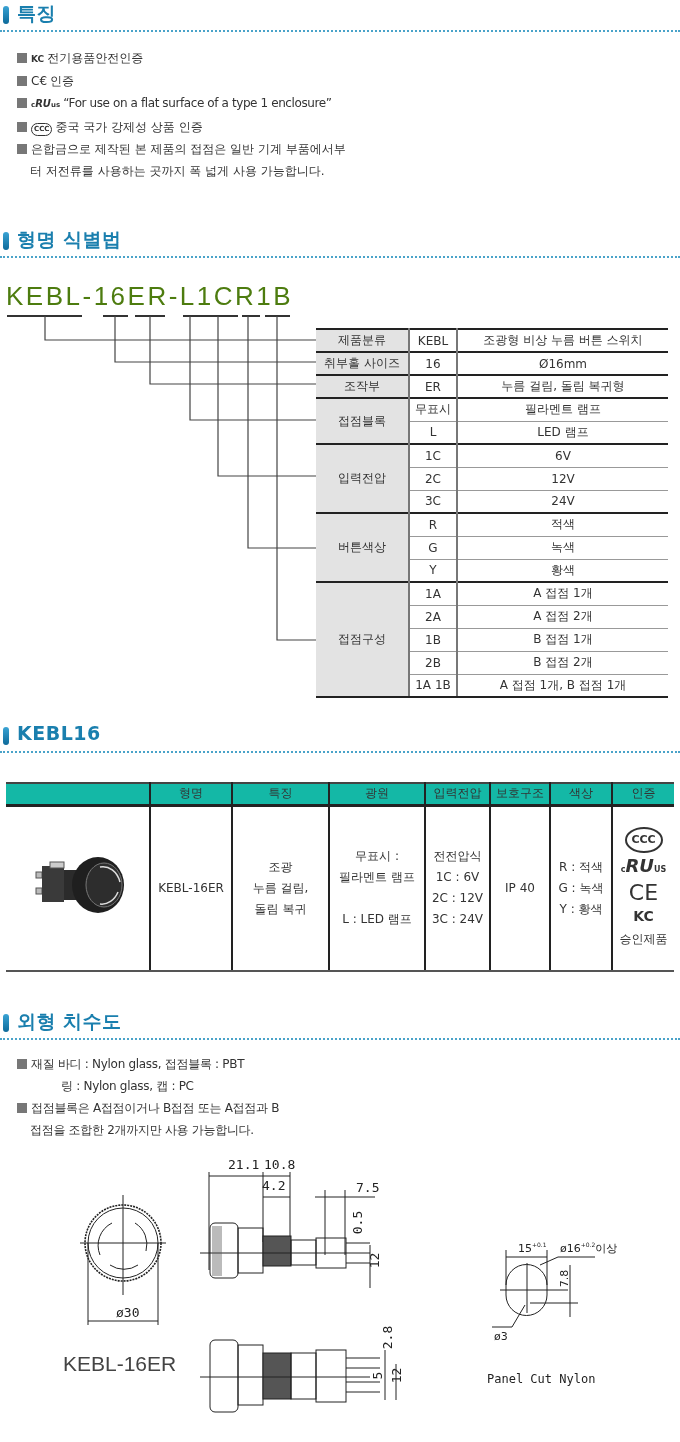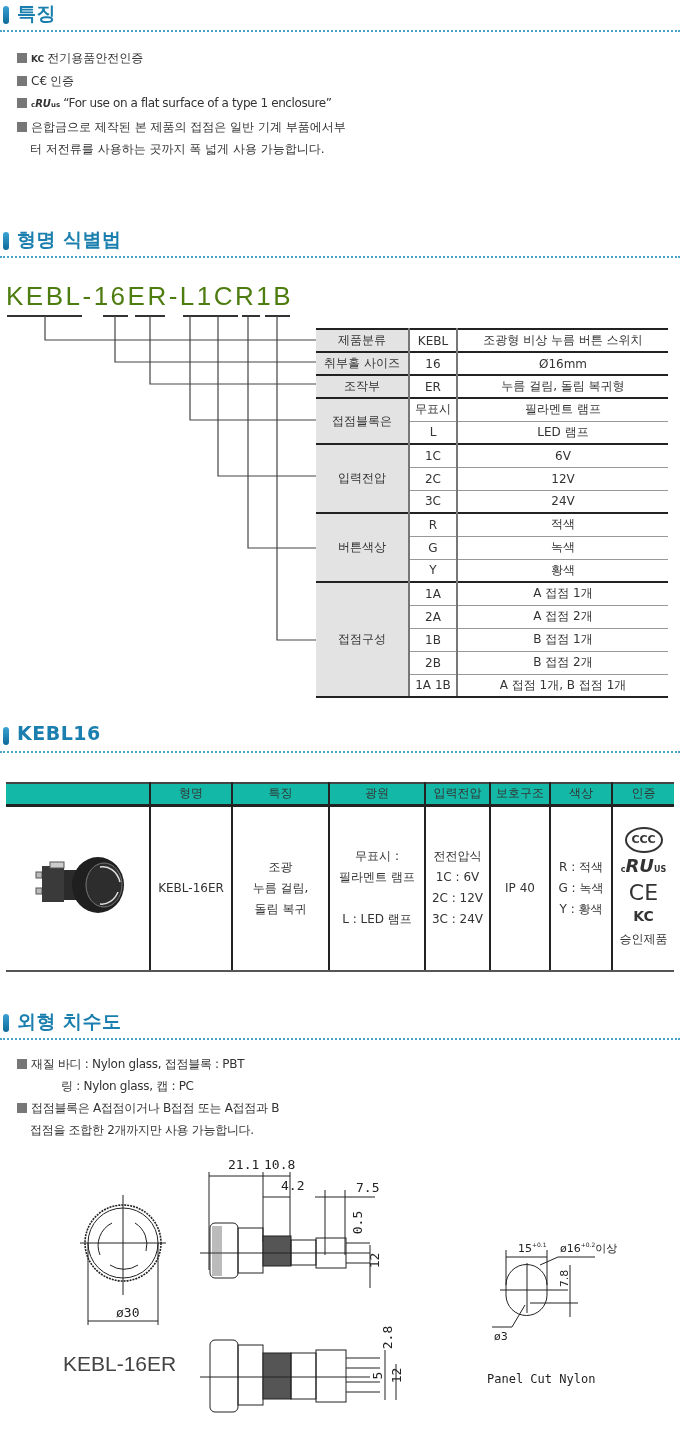--- a/index.html
+++ b/index.html
@@ -36,20 +36,21 @@
 <div class="sec-head" style="top:0">
   <span class="bar"></span>
   <span class="title">특징</span>
   <span class="dots"></span>
 </div>
 
 <div class="abs feat" style="left:17px; top:47px;">
   <div><span class="sq"></span><span class="mini" style="font-size:9px;">KC</span><span>전기용품안전인증</span></div>
   <div><span class="sq"></span><span class="mini" style="font-size:12px;font-weight:normal;">C€</span><span>인증</span></div>
   <div><span class="sq"></span><span class="mini"><span style="font-size:7px">c</span><i style="font-weight:900">RU</i><span style="font-size:7px">us</span></span><span style="letter-spacing:-0.4px">“For use on a flat surface of a type 1 enclosure”</span></div>
+  <div><span class="sq"></span><span class="mini" style="display:inline-block;border:1px solid #333;border-radius:7px;font-size:7px;padding:0 2px;line-height:11px;">CCC</span><span>중국 국가 강제성 상품 인증</span></div>
   <div><span class="sq"></span><span>은합금으로 제작된 본 제품의 접점은 일반 기계 부품에서부</span></div>
   <div style="padding-left:13px;"><span>터 저전류를 사용하는 곳까지 폭 넓게 사용 가능합니다.</span></div>
 </div>
 
 <div class="sec-head" style="top:226px">
   <span class="bar"></span>
   <span class="title">형명 식별법</span>
   <span class="dots"></span>
 </div>
 
@@ -87,21 +88,21 @@
         <td class="cat">취부홀 사이즈</td>
         <td class="code">16</td>
         <td>Ø16mm</td>
       </tr>
     <tr class="grp">
         <td class="cat">조작부</td>
         <td class="code">ER</td>
         <td>누름 걸림, 돌림 복귀형</td>
       </tr>
     <tr class="grp">
-        <td class="cat" rowspan="2">접점블록은</td>
+        <td class="cat" rowspan="2">접점블록</td>
         <td class="code">무표시</td>
         <td>필라멘트 램프</td>
       </tr>
     <tr>
         <td class="code">L</td>
         <td>LED 램프</td>
       </tr>
     <tr class="grp">
         <td class="cat" rowspan="3">입력전압</td>
         <td class="code">1C</td>
@@ -272,21 +273,21 @@
     <line x1="146" y1="103" x2="170" y2="103"></line>
     <line x1="170" y1="85" x2="170" y2="128"></line>
     <line x1="0" y1="93" x2="170" y2="93"></line>
   </g>
   <g fill="#555">
       <rect x="12" y="66" width="10" height="50" opacity="0.4"></rect>
     </g>
 </svg>
 <div class="abs draw-label" style="left:228px; top:1157px;">21.1</div>
 <div class="abs draw-label" style="left:264px; top:1157px;">10.8</div>
-<div class="abs draw-label" style="left:262px; top:1178px;padding-left:19px;">4.2</div>
+<div class="abs draw-label" style="left:262px; top:1178px;">4.2</div>
 <div class="abs draw-label" style="left:356px; top:1180px;">7.5</div>
 <div class="abs draw-label" style="left:346px; top:1215px; transform:rotate(-90deg);">0.5</div>
 <div class="abs draw-label" style="left:367px; top:1253px; transform:rotate(-90deg);">12</div>
 
 <svg class="abs" style="left:200px; top:1320px;" width="210" height="100">
   <g stroke="#222" fill="none" stroke-width="1">
     <rect x="10" y="20" width="28" height="72" rx="5"></rect>
     <rect x="38" y="25" width="25" height="60"></rect>
     <rect x="63" y="33" width="28" height="46" fill="#555"></rect>
     <rect x="91" y="33" width="25" height="46"></rect>

